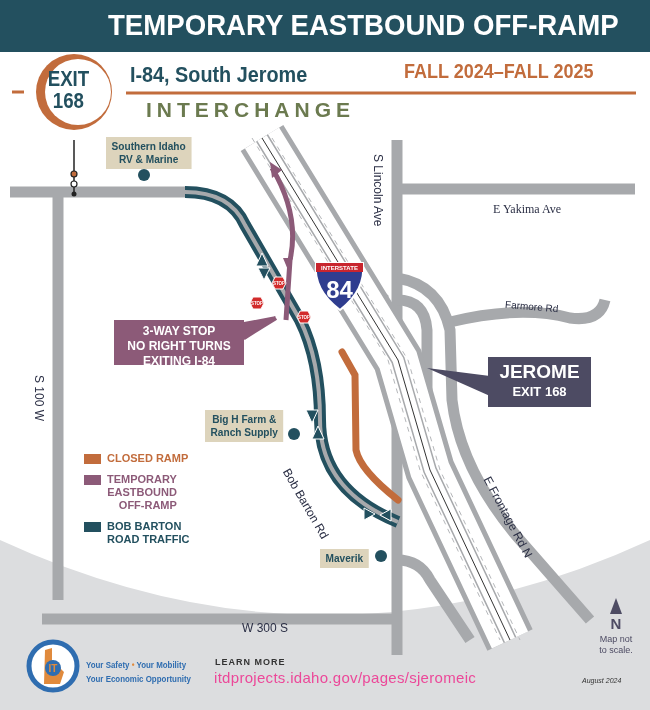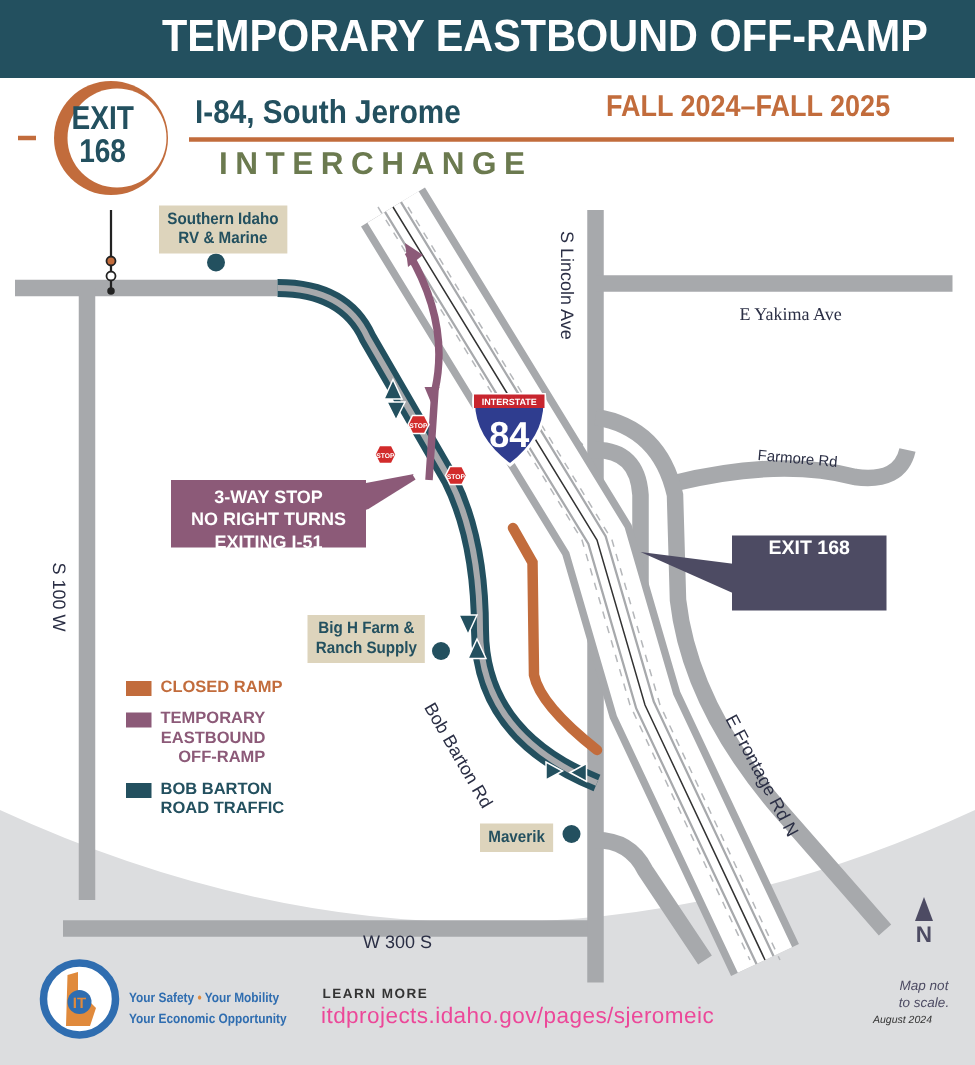--- a/index.html
+++ b/index.html
@@ -22,21 +22,21 @@
   .legend { position: absolute; left: 84px; top: 452px; }
   .legend-row { display: flex; align-items: flex-start; margin-bottom: 8px; }
   .legend-swatch { width: 17px; height: 10px; margin-top: 2px; margin-right: 6px; flex: none; }
   .legend-label { font-weight: bold; font-size: 11px; line-height: 13px; }
   .footer-tag { position: absolute; left: 86px; top: 658px; color: #2f6db0; font-weight: bold; font-size: 9px; line-height: 14px; white-space: nowrap; transform: scaleX(0.88); transform-origin: left top; }
   .footer-tag .dot { color: #e08a3c; }
   .learn-more { position: absolute; left: 215px; top: 657px; color: #333; font-weight: bold; font-size: 9px; letter-spacing: 1px; }
   .url { position: absolute; left: 214px; top: 669px; color: #ec4899; font-weight: normal; font-size: 15px; white-space: nowrap; letter-spacing: 0.3px; text-align: center; }
   .north { position: absolute; left: 586px; top: 598px; width: 60px; text-align: center; color: #4d4b63; }
   .north .n { font-weight: bold; font-size: 15px; line-height: 16px; }
-  .north .note { font-style: italic; font-size: 9px; line-height: 11px; margin-top: 20px; }
+  .north .note { font-size: 9px; line-height: 11px; margin-top: 2px; }
   .date { position: absolute; left: 582px; top: 677px; font-style: italic; font-size: 7px; color: #333; }
 </style>
 </head>
 <body>
 
 <svg class="map-svg" width="650" height="710" viewBox="0 0 650 710">
 
   <path d="M0 540 Q 325 690 650 540 L650 710 L0 710 Z" fill="#dcdddf"></path>
 
   <g fill="none" stroke="#a7a9ac" stroke-width="11">
@@ -176,23 +176,24 @@
 <div class="street" style="left:493px; top:202px;font-family:Liberation Serif, serif;">E Yakima Ave</div>
 <div class="street" style="left:505px; top:301px; font-size:10px; transform: rotate(5deg);">Farmore Rd</div>
 <div class="street" style="left:46px; top:375px; transform: rotate(90deg); transform-origin: left top;">S 100 W</div>
 <div class="street" style="left:292px; top:466px; transform: rotate(60deg); transform-origin: left top;">Bob Barton Rd</div>
 <div class="street" style="left:493px; top:474px; transform: rotate(62deg); transform-origin: left top;">E Frontage Rd N</div>
 <div class="street" style="left:242px; top:621px;">W 300 S</div>
 
 <div class="callout-stop">
   <div>3-WAY STOP</div>
   <div>NO RIGHT TURNS</div>
-  <div>EXITING I-51</div>
+  <div>EXITING I-84</div>
 </div>
 <div class="callout-jerome">
+  <div class="big">JEROME</div>
   <div class="small">EXIT 168</div>
 </div>
 
 <div class="legend">
   <div class="legend-row">
     <div class="legend-swatch" style="background:#c26c3c;"></div>
     <div class="legend-label" style="color:#c26c3c;">
       <div>CLOSED RAMP</div>
     </div>
   </div>

